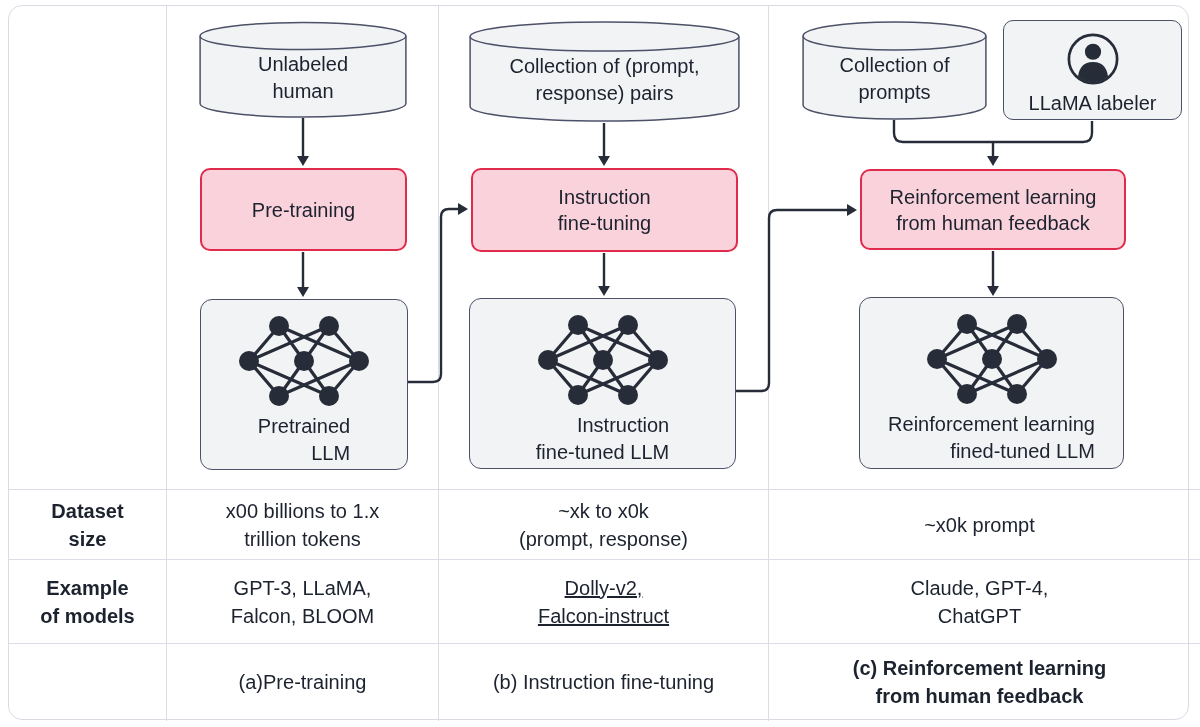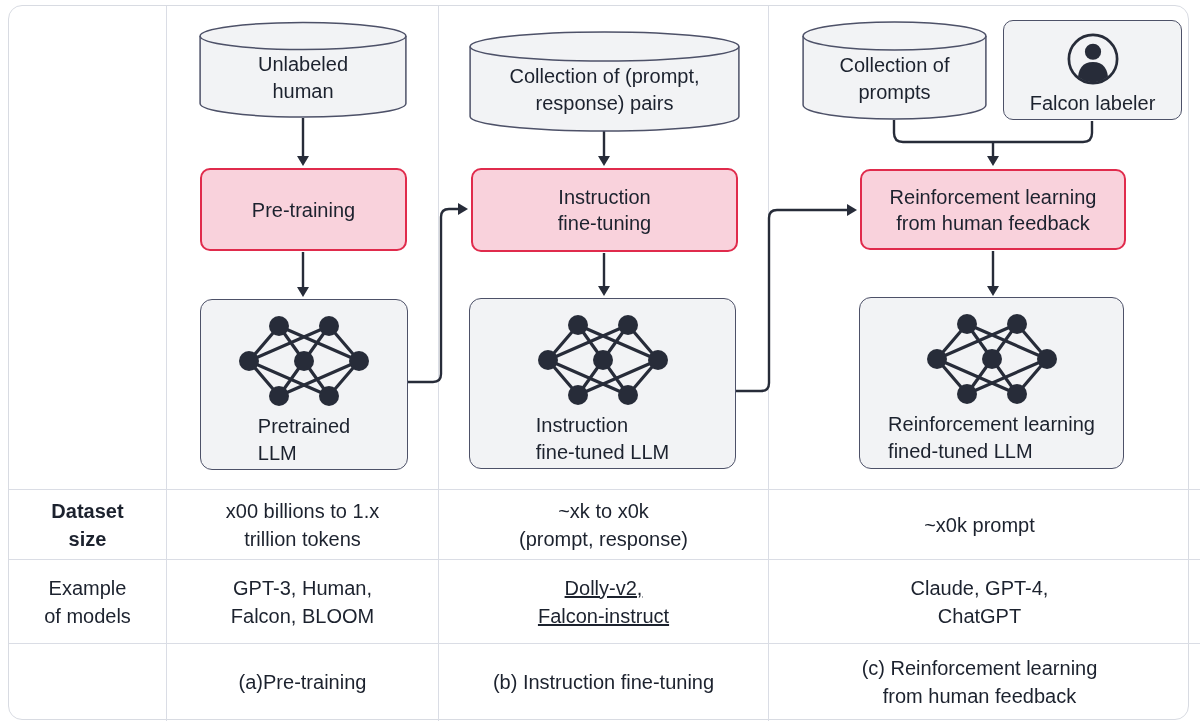--- a/index.html
+++ b/index.html
@@ -12,21 +12,21 @@
   .shape{position:absolute;box-sizing:border-box;z-index:3;}
   .cyl svg{position:absolute;left:0;top:0;}
   .cyl-label{position:absolute;inset:0;display:flex;flex-direction:column;align-items:center;
              justify-content:center;padding-top:16px;font-size:20px;line-height:27px;text-align:center;}
   .pink-box{background:#f9d2dc;border:2px solid #e02b4c;border-radius:10px;
             display:flex;flex-direction:column;align-items:center;justify-content:center;
             font-size:20px;line-height:26px;text-align:center;}
   .llm-box{background:#f2f3f5;border:1.5px solid #4d5168;border-radius:12px;
            display:flex;flex-direction:column;align-items:center;}
   .llm-box svg{margin-top:13px;}
-  .llm-label{margin-top:4px;font-size:20px;line-height:27px;text-align:left;}
+  .llm-label{margin-top:4px;font-size:20px;line-height:27px;text-align:right;}
   .human-box{background:#f2f3f5;border:1.5px solid #4d5168;border-radius:10px;
              display:flex;flex-direction:column;align-items:center;}
   .human-box svg{margin-top:11px;}
   .human-label{margin-top:5px;font-size:20px;line-height:24px;text-align:center;}
   .cell{position:absolute;display:flex;flex-direction:column;align-items:center;
         justify-content:center;font-size:20px;line-height:28px;text-align:center;z-index:2;}
   .line{display:block;}
   #connectors{position:absolute;left:0;top:0;z-index:2;pointer-events:none;}
 </style>
 </head>
@@ -99,21 +99,21 @@
         <circle cx="41" cy="83" r="10"></circle>
           <circle cx="91" cy="83" r="10"></circle>
       </g>
     </svg>
     <div class="llm-label">
       <span class="line">Pretrained</span>
       <span class="line">LLM</span>
     </div>
   </div>
 
-  <div class="shape cyl" style="left:469px;top:31px;width:271px;height:101px;">
+  <div class="shape cyl" style="left:469px;top:21px;width:271px;height:101px;">
     <svg width="271" height="101" viewBox="0 0 271 101">
       <path d="M1.1,15.5 L1.1,85.5 A134.4,14.5 0 0 0 269.9,85.5 L269.9,15.5" fill="#f2f3f5" stroke="#4d5168" stroke-width="1.5"></path>
       <ellipse cx="135.5" cy="15.5" rx="134.4" ry="14.5" fill="#f2f3f5" stroke="#4d5168" stroke-width="1.5"></ellipse>
     </svg>
     <div class="cyl-label">
       <span class="line">Collection of (prompt,</span>
       <span class="line">response) pairs</span>
     </div>
   </div>
 
@@ -161,21 +161,21 @@
     <svg width="54" height="54" viewBox="0 0 56 56">
       <defs>
           <clipPath id="pc">
             <circle cx="28" cy="28" r="24"></circle>
           </clipPath>
         </defs>
       <circle cx="28" cy="28" r="25" fill="none" stroke="#272c39" stroke-width="2.8"></circle>
       <circle cx="28" cy="20.5" r="8.4" fill="#272c39"></circle>
       <path d="M12,52 Q12,31 28,31 Q44,31 44,52 Z" fill="#272c39" clip-path="url(#pc)"></path>
     </svg>
-    <div class="human-label">Falcon labeler</div>
+    <div class="human-label">LLaMA labeler</div>
   </div>
 
   <div class="shape pink-box" style="left:860px;top:169px;width:266px;height:81px;">
     <span class="line">Reinforcement learning</span>
     <span class="line">from human feedback</span>
   </div>
 
   <div class="shape llm-box" style="left:859px;top:297px;width:265px;height:172px;">
     <svg width="132" height="96" viewBox="0 0 132 96">
       <g stroke="#272c39" stroke-width="3.2">
@@ -210,42 +210,42 @@
   </div>
   <div class="cell" style="left:439px;top:490px;width:329px;height:69px;">
     <span class="line">~xk to x0k</span>
     <span class="line">(prompt, response)</span>
   </div>
   <div class="cell" style="left:769px;top:490px;width:421px;height:69px;justify-content:center;">
     <span class="line">~x0k prompt</span>
     <span class="line"></span>
   </div>
 
-  <div class="cell" style="left:9px;top:560px;width:157px;height:83px;">
+  <div class="cell" style="left:9px;top:560px;width:157px;height:83px;font-weight:bold;">
     <span class="line">Example</span>
     <span class="line">of models</span>
   </div>
   <div class="cell" style="left:167px;top:560px;width:271px;height:83px;">
-    <span class="line">GPT-3, Human,</span>
+    <span class="line">GPT-3, LLaMA,</span>
     <span class="line">Falcon, BLOOM</span>
   </div>
   <div class="cell" style="left:439px;top:560px;width:329px;height:83px;text-decoration:underline;">
     <span class="line">Dolly-v2,</span>
     <span class="line">Falcon-instruct</span>
   </div>
   <div class="cell" style="left:769px;top:560px;width:421px;height:83px;justify-content:center;">
     <span class="line">Claude, GPT-4,</span>
     <span class="line">ChatGPT</span>
   </div>
 
   <div class="cell" style="left:167px;top:644px;width:271px;height:76px;">
     <span class="line">(a)Pre-training</span>
     <span class="line"></span>
   </div>
   <div class="cell" style="left:439px;top:644px;width:329px;height:76px;align-items:center;">
     <span class="line">(b) Instruction fine-tuning</span>
     <span class="line"></span>
   </div>
-  <div class="cell" style="left:769px;top:644px;width:421px;height:76px;">
+  <div class="cell" style="left:769px;top:644px;width:421px;height:76px;font-weight:bold;">
     <span class="line">(c) Reinforcement learning</span>
     <span class="line">from human feedback</span>
   </div>
 </div>
 
 </body></html>

